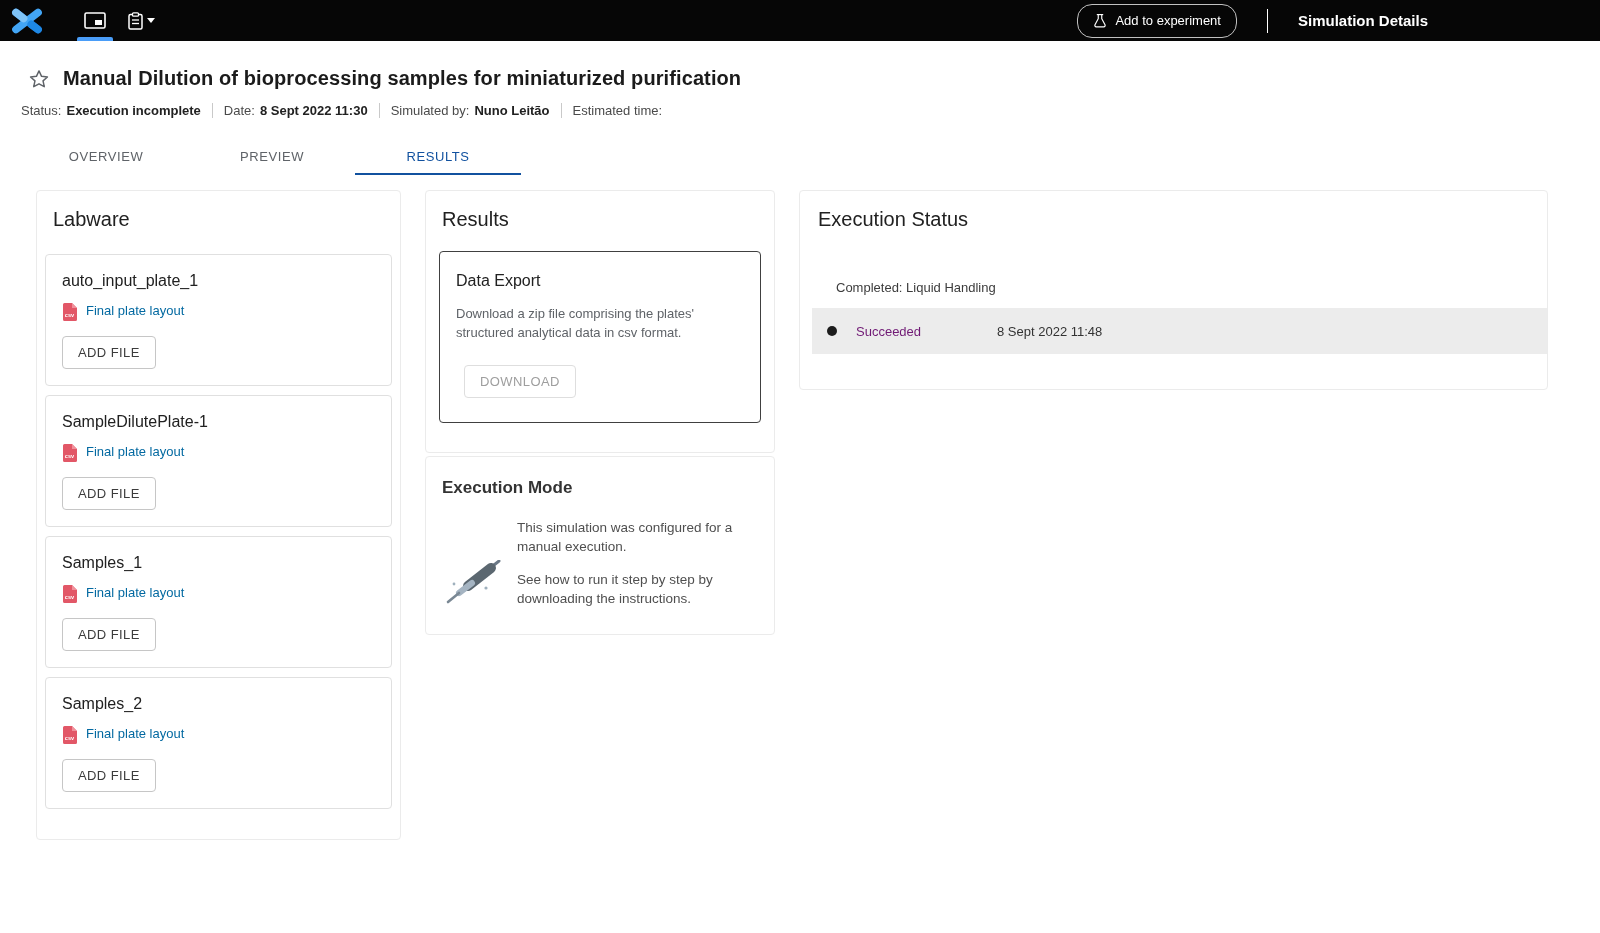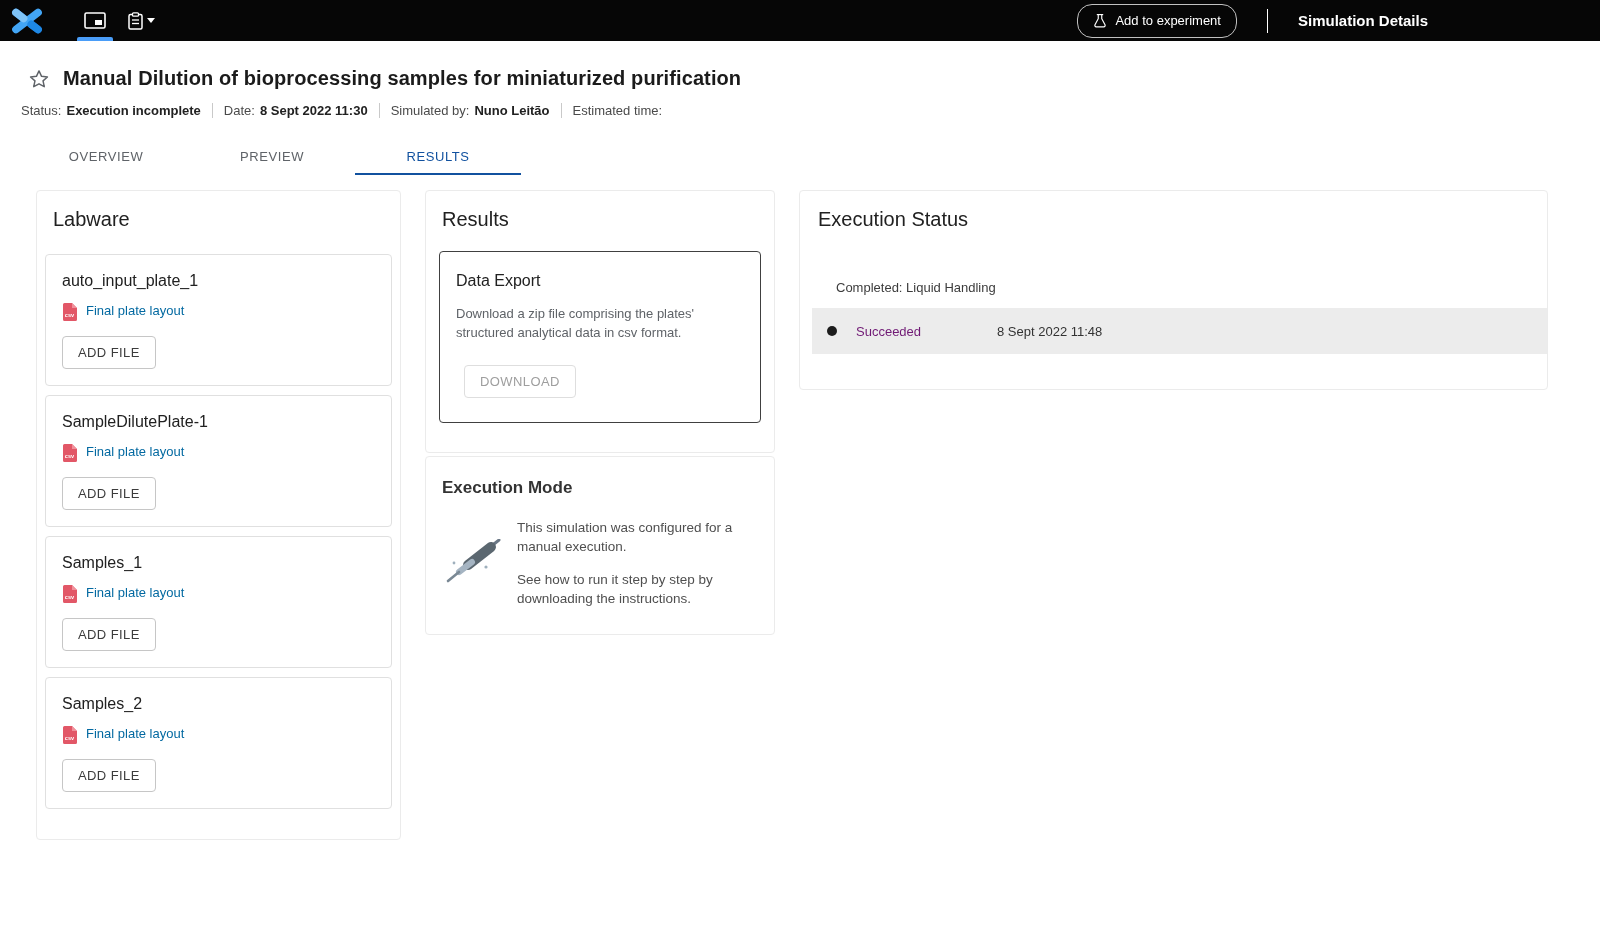--- a/index.html
+++ b/index.html
@@ -89,21 +89,21 @@
   
   .col-results { width: 350px; display: flex; flex-direction: column; gap: 3px; }
   .results-panel { padding: 17px 13px 29px; }
   .results-panel .panel-heading { margin: 0 0 20px 3px; }
   .inner-card { border: 1px solid #404040; border-radius: 4px; padding: 20px 16px 24px; }
   .inner-card-title { font-size: 16px; color: #212121; margin-bottom: 15px; }
   .inner-card-desc { font-size: 13px; line-height: 1.45; color: #5f6368; max-width: 280px; }
   .inner-card .outline-btn { margin-top: 22px; margin-left: 8px; }
   .execmode-panel { padding: 21px 16px 26px; }
   .execmode-title { font-size: 17px; font-weight: 700; color: #333; margin-bottom: 20px; }
-  .execmode-row { display: flex; gap: 15px; align-items: center; }
+  .execmode-row { display: flex; gap: 15px; align-items: flex-end; }
   .execmode-text p { font-size: 13.5px; line-height: 1.42; color: #4f4f4f; max-width: 240px; }
   .execmode-text p + p { margin-top: 14px; }
 
   
   .col-status { flex: 1; padding: 17px 0 35px; }
   .col-status .panel-heading { margin-left: 18px; }
   .completed-line { font-size: 13px; color: #3c3c3c; margin: 49px 0 0 36px; }
   .status-row {
     margin: 13px 0 0 12px; height: 46px; background: #ececec;
     display: flex; align-items: center; padding: 0 16px 0 15px; cursor: pointer;

